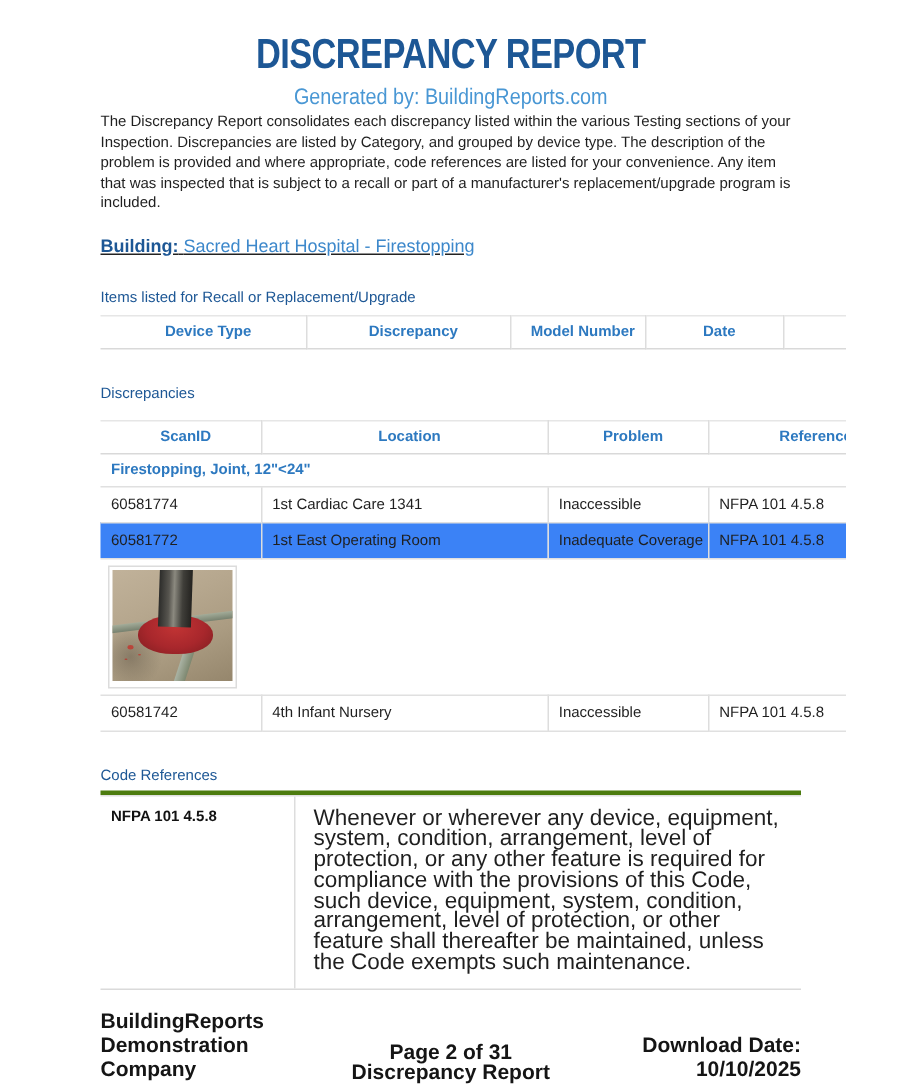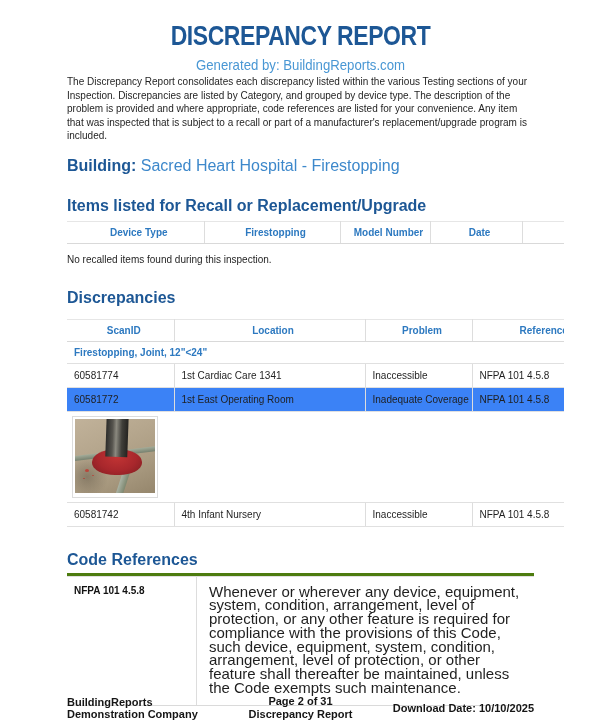--- a/index.html
+++ b/index.html
@@ -40,28 +40,28 @@
   }
 
   
   .intro {
     margin-top:2px;
     font-size:10px;
     line-height:13.5px;
     color:#1f1f1f;
   }
 
-  .building-line { margin-top:14px; font-size:16px; }
+  .building-line { margin-top:14px; font-size:12px;text-decoration:underline; }
   .building-label { font-weight:bold; color:#1d5795; }
   .building-value { color:#3d88cb; }
 
   
   .section-heading {
-    font-size:16px;
-    font-weight:bold;
+    font-size:10px;
+    font-weight:normal;
     color:#1d5795;
   }
   .recall-heading { margin-top:22px; }
   .disc-heading { margin-top:24px; }
   .coderef-heading {
     margin-top:24px;
     padding-bottom:4px;
     border-bottom:3px solid #4d7c0f;
   }
 
@@ -167,22 +167,22 @@
     line-height:13.8px;
     color:#1f1f1f;
     padding:8px 12px 10px 12px;
   }
 
   
   .footer {
     position:absolute;
     left:30px; right:30px; bottom:8px;
     display:flex;
-    align-items:center;
-    font-size:11px;
+    align-items:flex-end;
+    font-size:14px;
     font-weight:bold;
     color:#151515;
   }
   .footer-left  { flex:1; text-align:left; }
   .footer-center{ flex:1; text-align:center; line-height:12.5px; }
   .footer-right { flex:1; text-align:right; }
 </style>
 </head>
 <body>
 
@@ -205,28 +205,27 @@
       <colgroup>
         <col style="width:137px">
           <col style="width:136px">
           <col style="width:90px">
           <col style="width:92px">
           <col style="width:86px">
       </colgroup>
       <thead>
         <tr>
           <th class="divider">Device Type</th>
-          <th class="divider">Firestopping</th>
+          <th class="divider">Discrepancy</th>
           <th class="divider">Model Number</th>
           <th class="divider">Date</th>
           <th class="qty-col">Qty</th>
         </tr>
       </thead>
     </table>
-    <p class="empty-msg">No recalled items found during this inspection.</p>
 
     <h2 class="section-heading disc-heading">Discrepancies</h2>
 
     <table class="disc-table">
       <colgroup>
         <col style="width:107px">
           <col style="width:191px">
           <col style="width:107px">
           <col style="width:136px">
       </colgroup>

